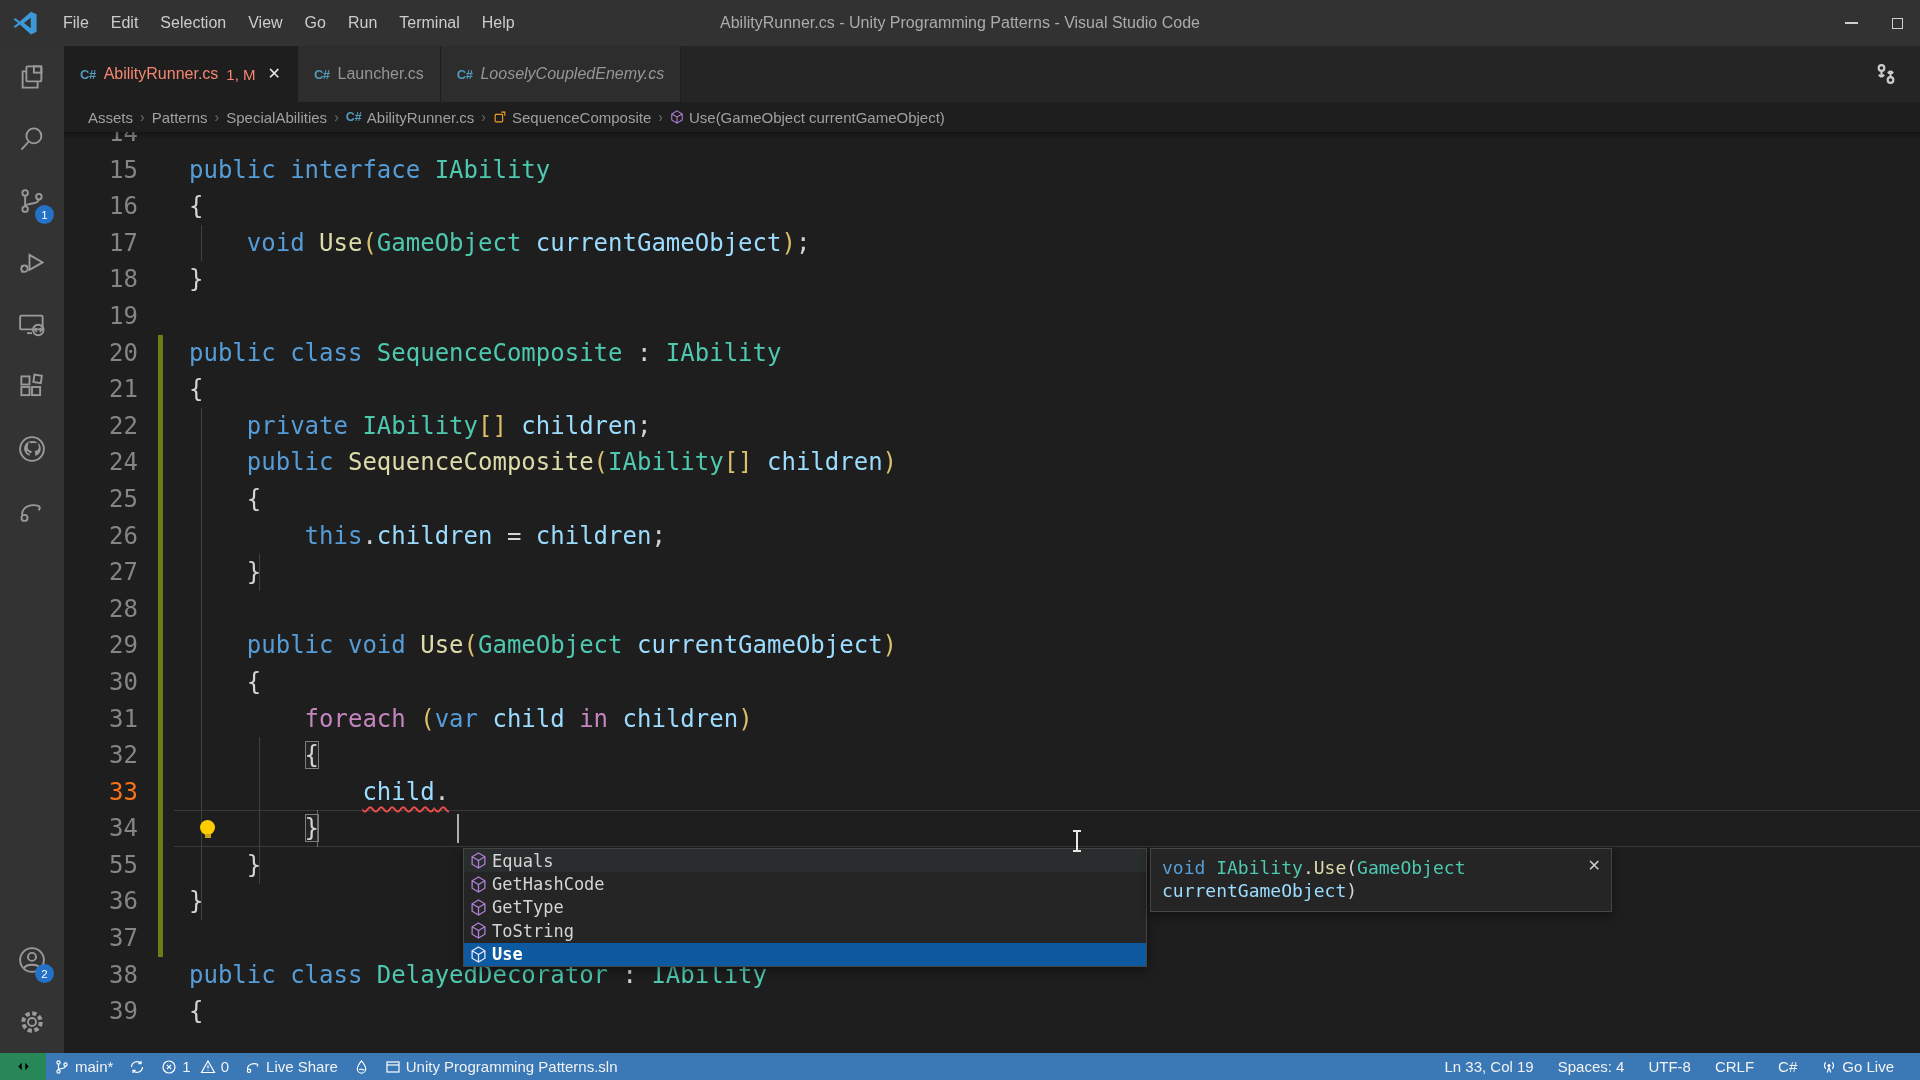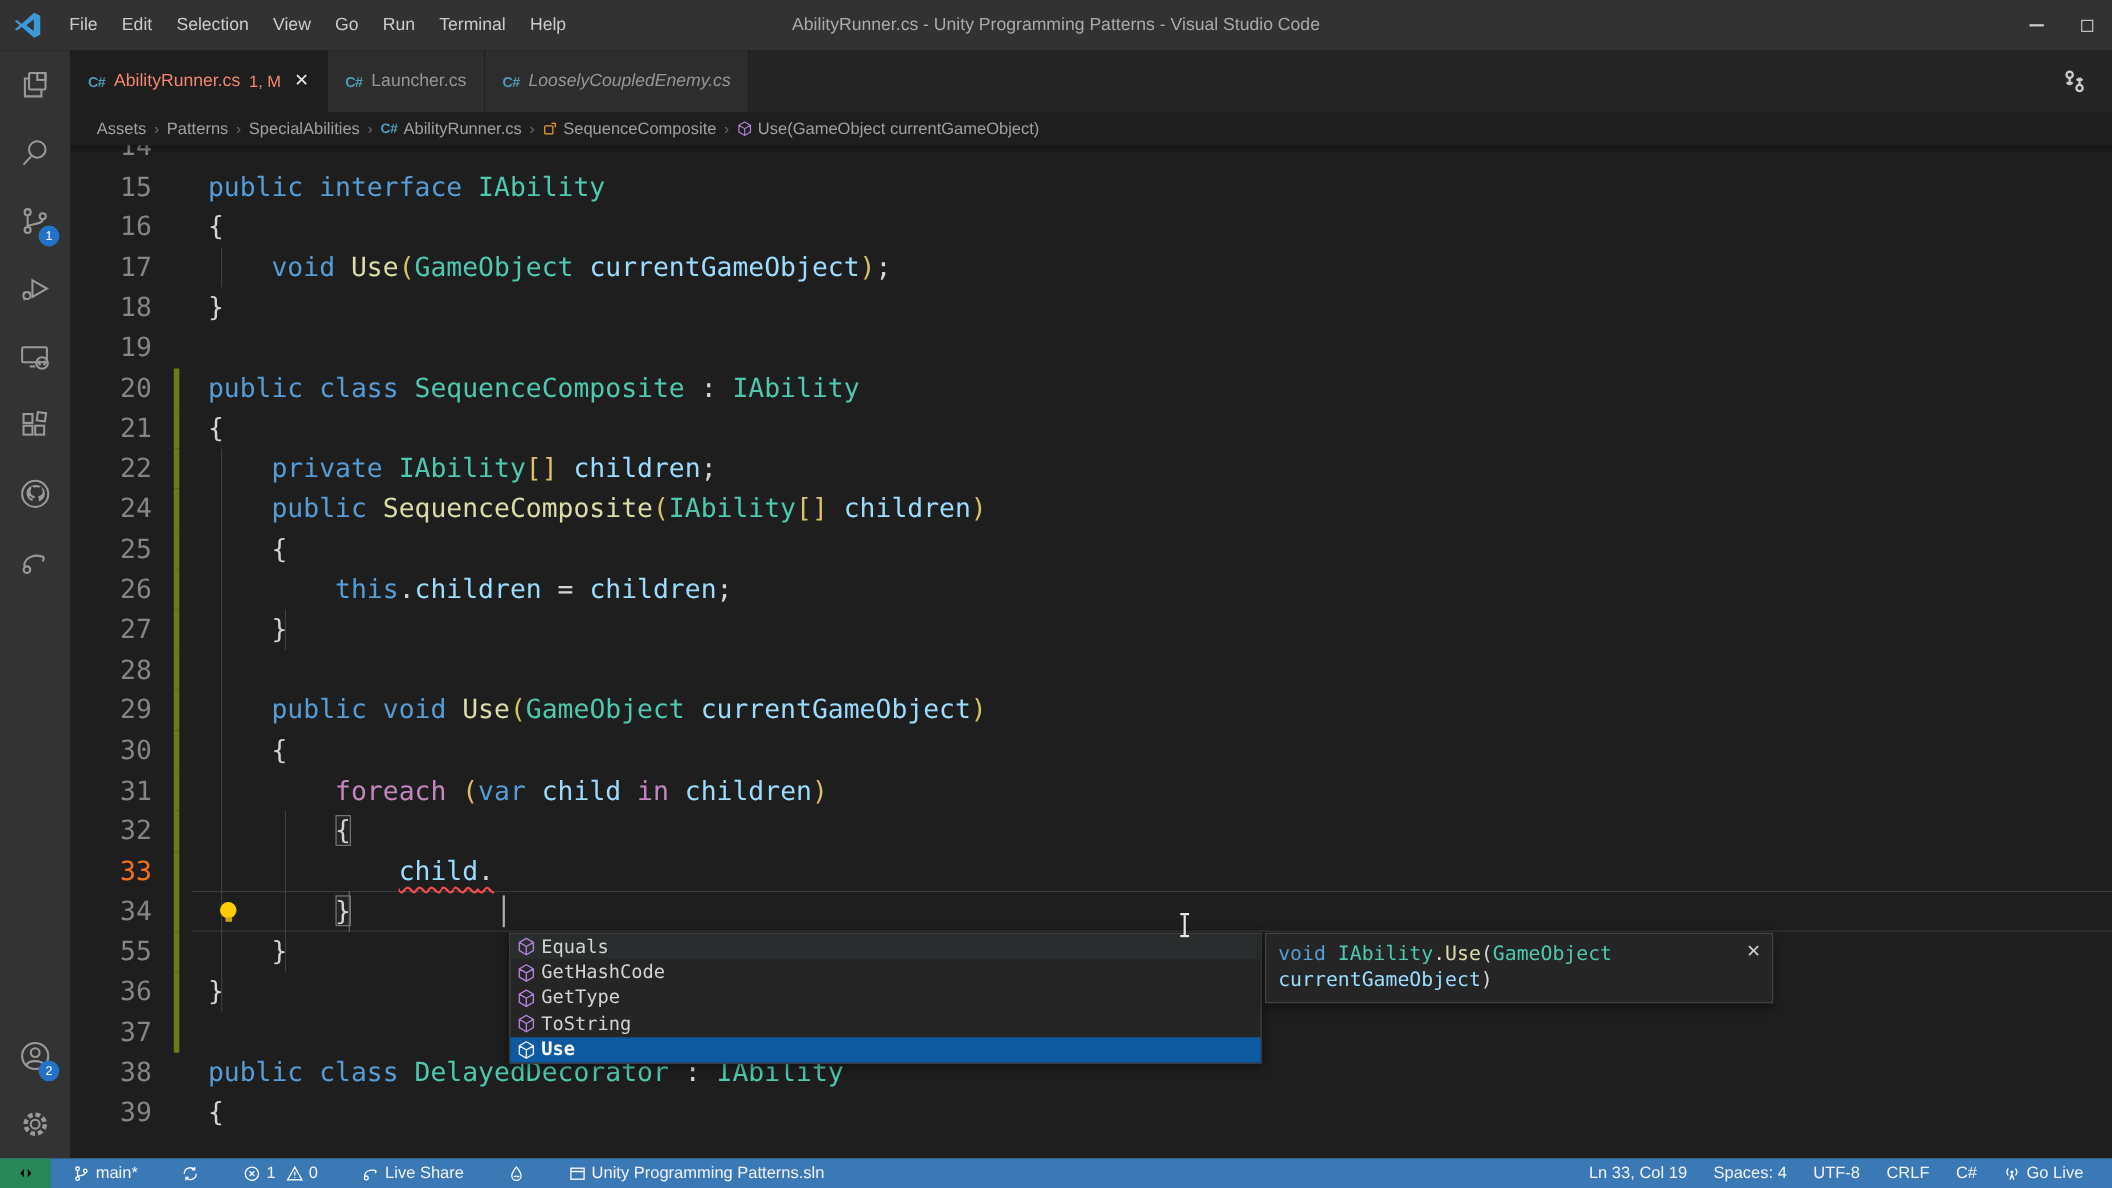--- a/index.html
+++ b/index.html
@@ -97,21 +97,21 @@
     line-height:23px;box-shadow:0 3px 10px rgba(0,0,0,.45);}
   .doc-close{position:absolute;right:10px;top:5px;color:#cccccc;font-size:16px;font-family:"Liberation Sans",sans-serif;}
   
   .ibeam{position:absolute;left:1012px;top:700px;width:2px;height:18px;background:#e8e8e8;z-index:30;}
   .ibeam::before,.ibeam::after{content:"";position:absolute;left:-3px;width:8px;height:2px;background:#e8e8e8;}
   .ibeam::before{top:-2px;} .ibeam::after{bottom:-2px;}
   
   .statusbar{position:absolute;left:0;bottom:0;width:1920px;height:27px;background:var(--status-blue);
     display:flex;align-items:center;color:#f2f2f2;font-size:15px;}
   .sb-remote{width:46px;height:27px;background:var(--remote-green);display:flex;align-items:center;justify-content:center;}
-  .sb-item{display:flex;align-items:center;padding:0 20px;height:100%;gap:5px;}
+  .sb-item{display:flex;align-items:center;padding:0 8px;height:100%;gap:5px;}
   .sb-item svg{stroke:#ffffff;fill:none;stroke-width:1.2;}
   .sb-right{margin-left:auto;display:flex;align-items:center;height:100%;padding-right:14px;}
   .sb-right .sb-item{padding:0 12px;}
 </style>
 </head>
 <body>
 
 <div class="titlebar">
   <svg class="vscode-logo" viewBox="0 0 24 24">
     <path fill="#3b99d8" d="M17.5 1.5 L7.2 10.6 L3.2 7.6 L1.3 8.6 L5.6 12 L1.3 15.4 L3.2 16.4 L7.2 13.4 L17.5 22.5 L22.7 20 V4 Z M17.3 7.2 V16.8 L11 12 Z"></path>

